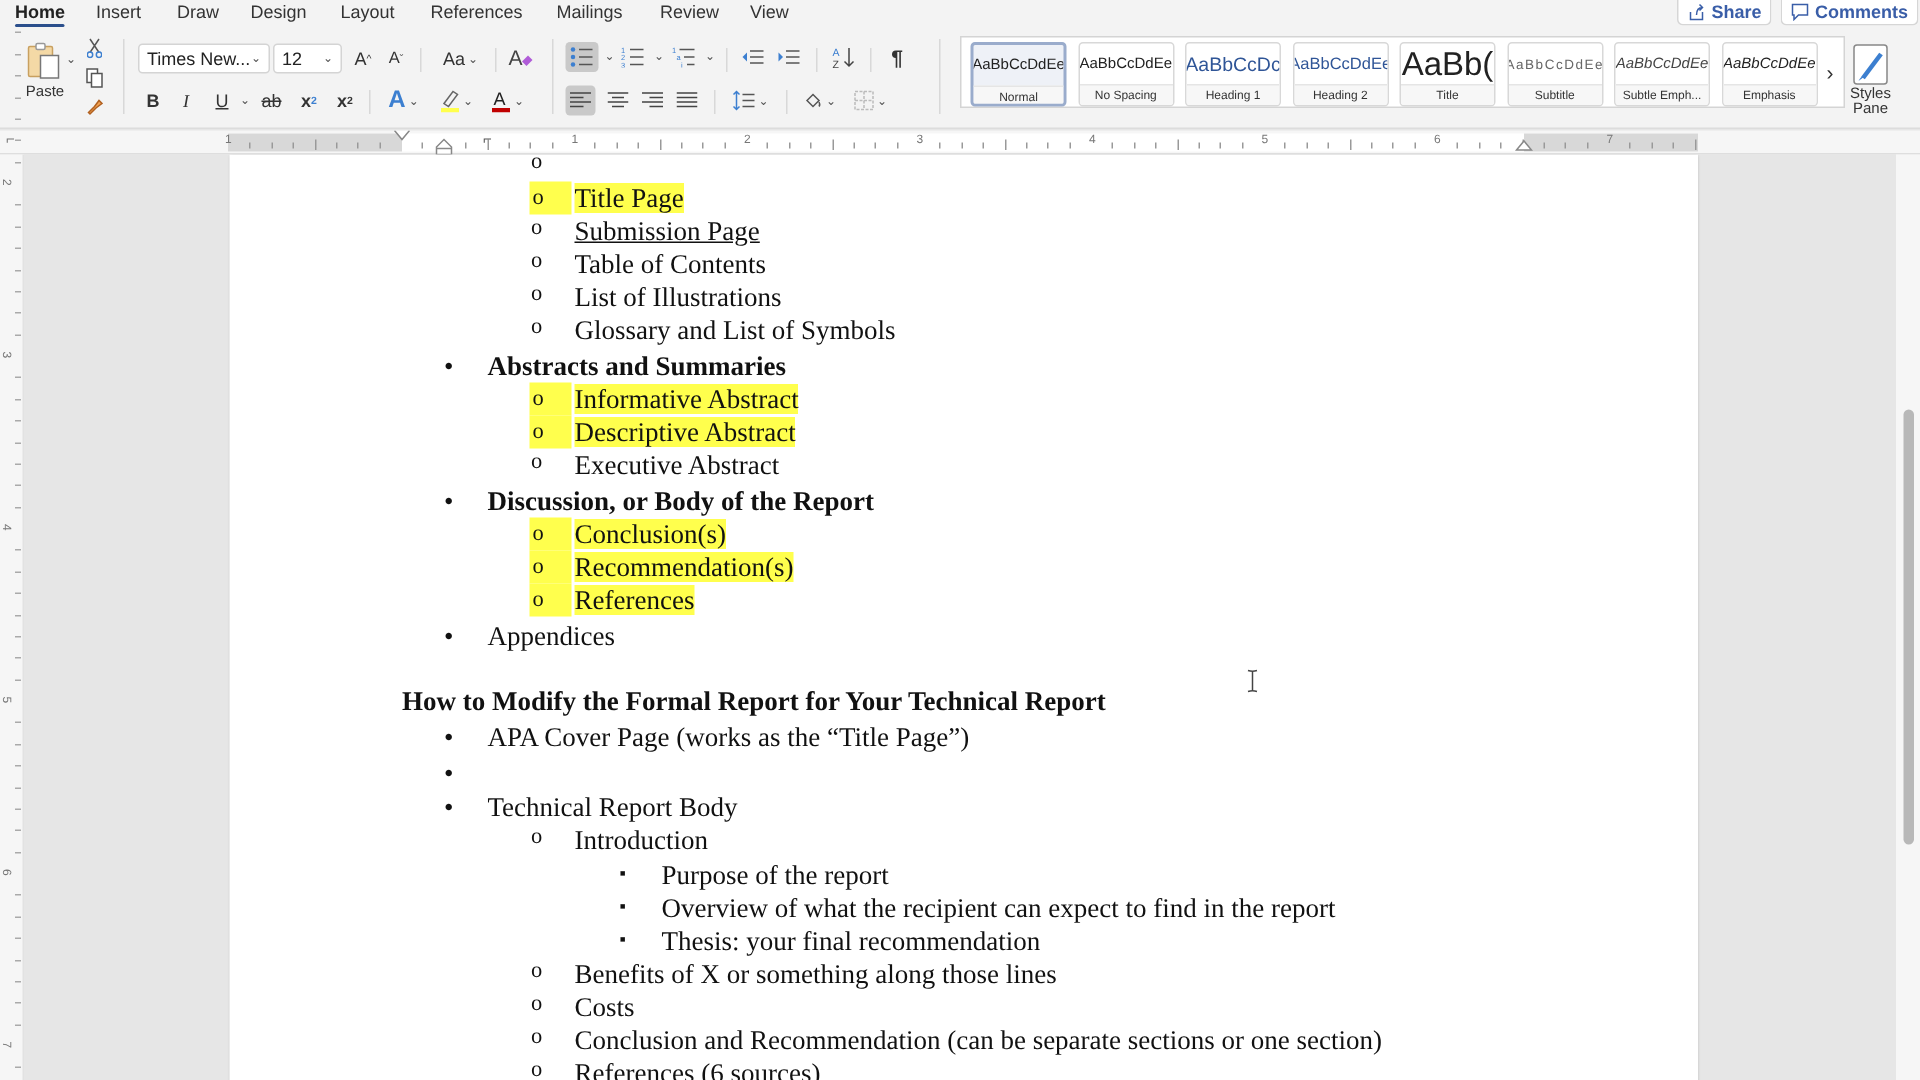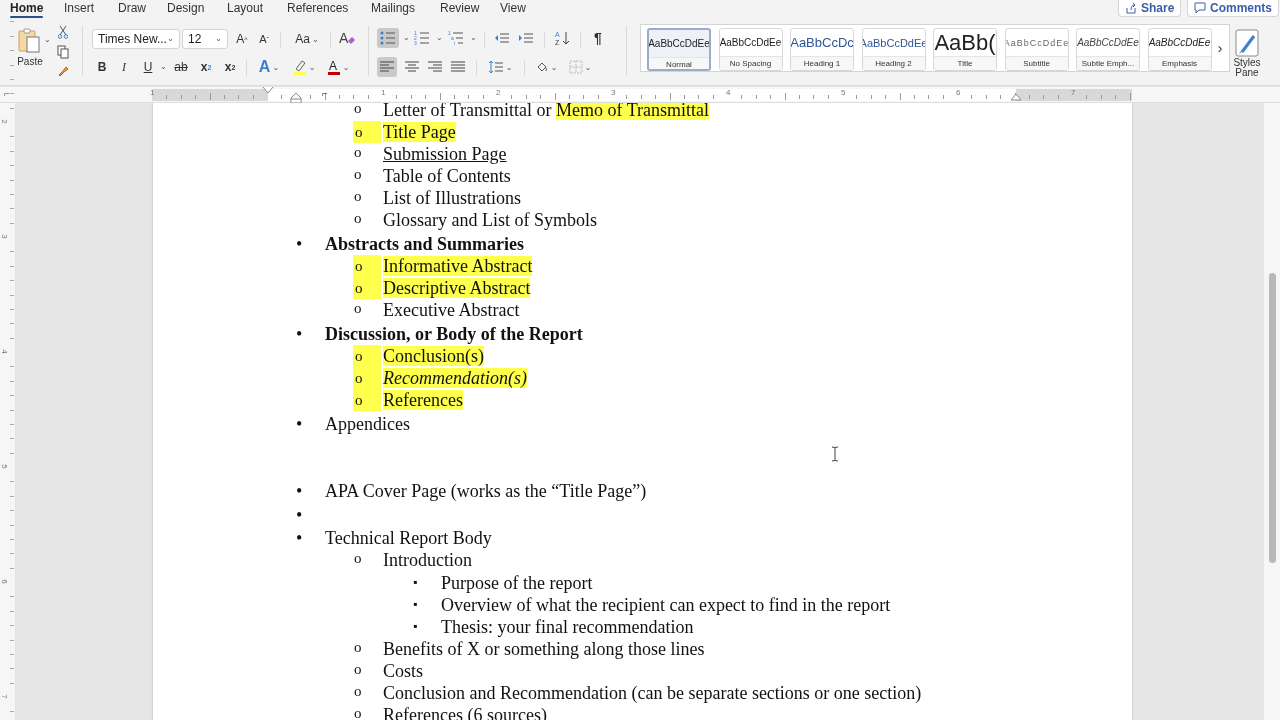--- a/index.html
+++ b/index.html
@@ -447,21 +447,20 @@
     <span class="tick" style="top: 537px;"></span>
     <span class="tick" style="top: 551px;"></span>
     <span class="tick" style="top: 565px;"></span>
     <span class="tick" style="top: 580px;"></span>
     <span class="tick" style="top: 608px;"></span>
   </div>
 
 <div class="canvas">
   <div class="page" id="page">
       <span class="bullet" style="font-size: 15px; left: 201px; top: -3px;">o</span>
-      <div class="line" style="left: 230px; top: -4px;"><span>Letter of Transmittal or </span><span class="hl">Memo of Transmittal</span></div>
       <span class="bullet" style="font-size: 15px; left: 200px; top: 18px; background: rgb(255, 255, 77); width: 28px; height: 22px; line-height: 22px; padding-left: 2px;">o</span>
       <div class="line" style="left: 230px; top: 18px;"><span class="hl">Title Page</span></div>
       <span class="bullet" style="font-size: 15px; left: 201px; top: 41px;">o</span>
       <div class="line" style="left: 230px; top: 40px; text-decoration: underline;"><span>Submission Page</span></div>
       <span class="bullet" style="font-size: 15px; left: 201px; top: 63px;">o</span>
       <div class="line" style="left: 230px; top: 62px;"><span>Table of Contents</span></div>
       <span class="bullet" style="font-size: 15px; left: 201px; top: 85px;">o</span>
       <div class="line" style="left: 230px; top: 84px;"><span>List of Illustrations</span></div>
       <span class="bullet" style="font-size: 15px; left: 201px; top: 107px;">o</span>
       <div class="line" style="left: 230px; top: 106px;"><span>Glossary and List of Symbols</span></div>
@@ -471,25 +470,26 @@
       <div class="line" style="left: 230px; top: 152px;"><span class="hl">Informative Abstract</span></div>
       <span class="bullet" style="font-size: 15px; left: 200px; top: 174px; background: rgb(255, 255, 77); width: 28px; height: 22px; line-height: 22px; padding-left: 2px;">o</span>
       <div class="line" style="left: 230px; top: 174px;"><span class="hl">Descriptive Abstract</span></div>
       <span class="bullet" style="font-size: 15px; left: 201px; top: 197px;">o</span>
       <div class="line" style="left: 230px; top: 196px;"><span>Executive Abstract</span></div>
       <span class="bullet" style="font-size: 18px; left: 143px; top: 221px;">•</span>
       <div class="line b" style="left: 172px; top: 220px;"><span>Discussion, or Body of the Report</span></div>
       <span class="bullet" style="font-size: 15px; left: 200px; top: 242px; background: rgb(255, 255, 77); width: 28px; height: 22px; line-height: 22px; padding-left: 2px;">o</span>
       <div class="line" style="left: 230px; top: 242px;"><span class="hl">Conclusion(s)</span></div>
       <span class="bullet" style="font-size: 15px; left: 200px; top: 264px; background: rgb(255, 255, 77); width: 28px; height: 22px; line-height: 22px; padding-left: 2px;">o</span>
-      <div class="line" style="left: 230px; top: 264px; font-style: italic;"><span class="hl">Recommendation(s)</span></div>
+      <div class="line" style="left: 230px; top: 264px;"><span class="hl">Recommendation(s)</span></div>
       <span class="bullet" style="font-size: 15px; left: 200px; top: 286px; background: rgb(255, 255, 77); width: 28px; height: 22px; line-height: 22px; padding-left: 2px;">o</span>
       <div class="line" style="left: 230px; top: 286px;"><span class="hl">References</span></div>
       <span class="bullet" style="font-size: 18px; left: 143px; top: 311px;">•</span>
       <div class="line" style="left: 172px; top: 310px;"><span>Appendices</span></div>
+      <div class="line b" style="left: 115px; top: 353px;"><span>How to Modify the Formal Report for Your Technical Report</span></div>
       <span class="bullet" style="font-size: 18px; left: 143px; top: 378px;">•</span>
       <div class="line" style="left: 172px; top: 377px;"><span>APA Cover Page (works as the “Title Page”)</span></div>
       <span class="bullet" style="font-size: 18px; left: 143px; top: 402px;">•</span>
       <span class="bullet" style="font-size: 18px; left: 143px; top: 425px;">•</span>
       <div class="line" style="left: 172px; top: 424px;"><span>Technical Report Body</span></div>
       <span class="bullet" style="font-size: 15px; left: 201px; top: 447px;">o</span>
       <div class="line" style="left: 230px; top: 446px;"><span>Introduction</span></div>
       <span class="bullet" style="font-size: 12px; left: 260px; top: 472px;">▪</span>
       <div class="line" style="left: 288px; top: 469px;"><span>Purpose of the report</span></div>
       <span class="bullet" style="font-size: 12px; left: 260px; top: 494px;">▪</span>

